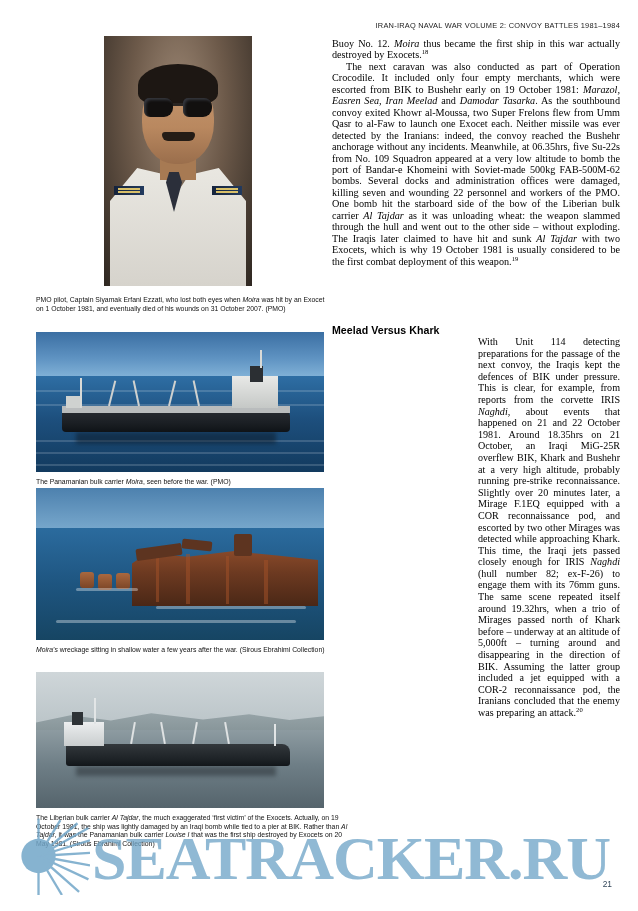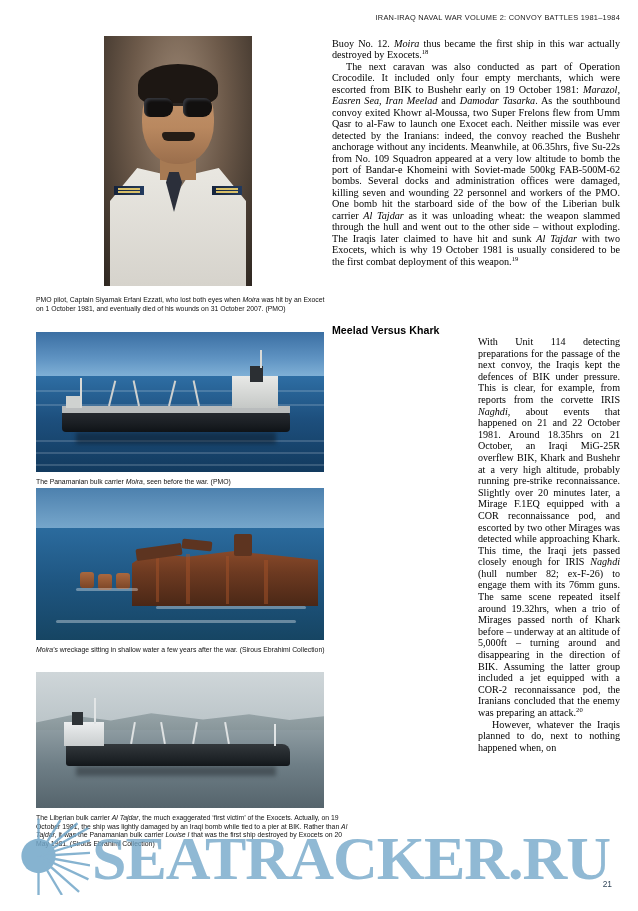--- a/index.html
+++ b/index.html
@@ -12,21 +12,21 @@
     height: 911px;
     position: relative;
     overflow: hidden;
     font-family: "Liberation Serif", serif;
     color: #111;
   }
 
   
   .running-head {
     position: absolute;
-    top: 13px;
+    top: 21px;
     right: 18px;
     font-family: "Liberation Sans", sans-serif;
     font-size: 7.4px;
     letter-spacing: 0.25px;
     color: #1a1a1a;
     white-space: nowrap;
   }
   .col-right-wide {
     position: absolute;
     left: 332px;
@@ -411,21 +411,20 @@
 
 <div class="col-right-wide">
   <p class="body-text">Buoy No. 12. <i>Moira</i> thus became the first ship in this war actually destroyed by Exocets.<span class="fn">18</span></p>
   <p class="body-text">The next caravan was also conducted as part of Operation Crocodile. It included only four empty merchants, which were escorted from BIK to Bushehr early on 19 October 1981: <i>Marazol, Easren Sea, Iran Meelad</i> and <i>Damodar Tasarka</i>. As the southbound convoy exited Khowr al-Moussa, two Super Frelons flew from Umm Qasr to al-Faw to launch one Exocet each. Neither missile was ever detected by the Iranians: indeed, the convoy reached the Bushehr anchorage without any incidents. Meanwhile, at 06.35hrs, five Su-22s from No. 109 Squadron appeared at a very low altitude to bomb the port of Bandar-e Khomeini with Soviet-made 500kg FAB-500M-62 bombs. Several docks and administration offices were damaged, killing seven and wounding 22 personnel and workers of the PMO. One bomb hit the starboard side of the bow of the Liberian bulk carrier <i>Al Tajdar</i> as it was unloading wheat: the weapon slammed through the hull and went out to the other side – without exploding. The Iraqis later claimed to have hit and sunk <i>Al Tajdar</i> with two Exocets, which is why 19 October 1981 is usually considered to be the first combat deployment of this weapon.<span class="fn">19</span></p>
 </div>
 
 <h2 class="section-heading">Meelad Versus Khark</h2>
 
 <div class="col-right-narrow">
   <p class="body-text narrow">With Unit 114 detecting preparations for the passage of the next convoy, the Iraqis kept the defences of BIK under pressure. This is clear, for example, from reports from the corvette IRIS <i>Naghdi</i>, about events that happened on 21 and 22 October 1981. Around 18.35hrs on 21 October, an Iraqi MiG-25R overflew BIK, Khark and Bushehr at a very high altitude, probably running pre-strike reconnaissance. Slightly over 20 minutes later, a Mirage F.1EQ equipped with a COR reconnaissance pod, and escorted by two other Mirages was detected while approaching Khark. This time, the Iraqi jets passed closely enough for IRIS <i>Naghdi</i> (hull number 82; ex-F-26) to engage them with its 76mm guns. The same scene repeated itself around 19.32hrs, when a trio of Mirages passed north of Khark before – underway at an altitude of 5,000ft – turning around and disappearing in the direction of BIK. Assuming the latter group included a jet equipped with a COR-2 reconnaissance pod, the Iranians concluded that the enemy was preparing an attack.<span class="fn">20</span></p>
-  <p class="body-text narrow">However, whatever the Iraqis planned to do, next to nothing happened when, on</p>
 </div>
 
 <div class="watermark">
   <svg class="wm-sun" viewBox="0 0 100 100">
     <g fill="#72a6c8" opacity="0.85">
       <circle cx="34" cy="50" r="22"></circle>
       <g stroke="#72a6c8" stroke-width="3">
         <path d="M34 50 L98 14"></path>
           <path d="M34 50 L100 30"></path>
         <path d="M34 50 L100 46"></path>

